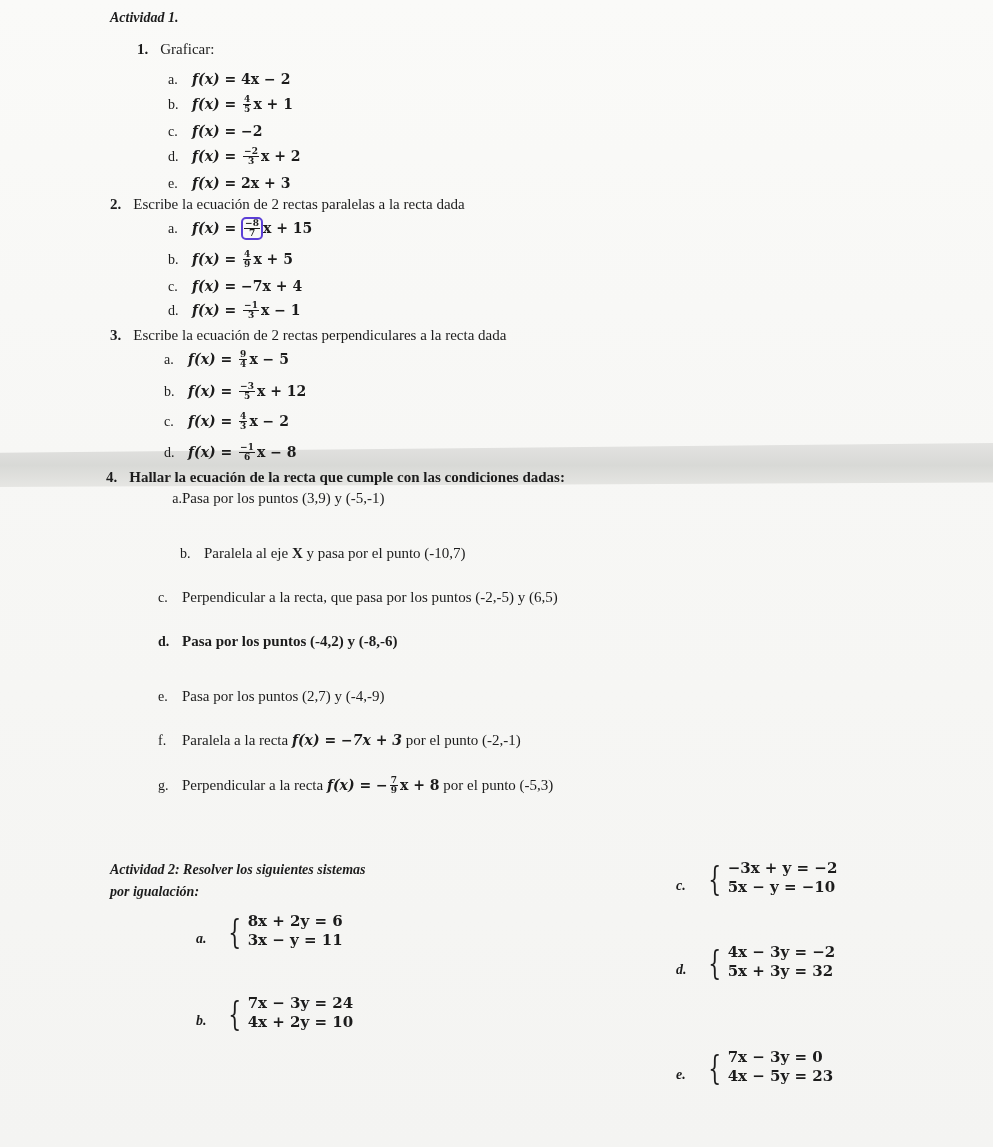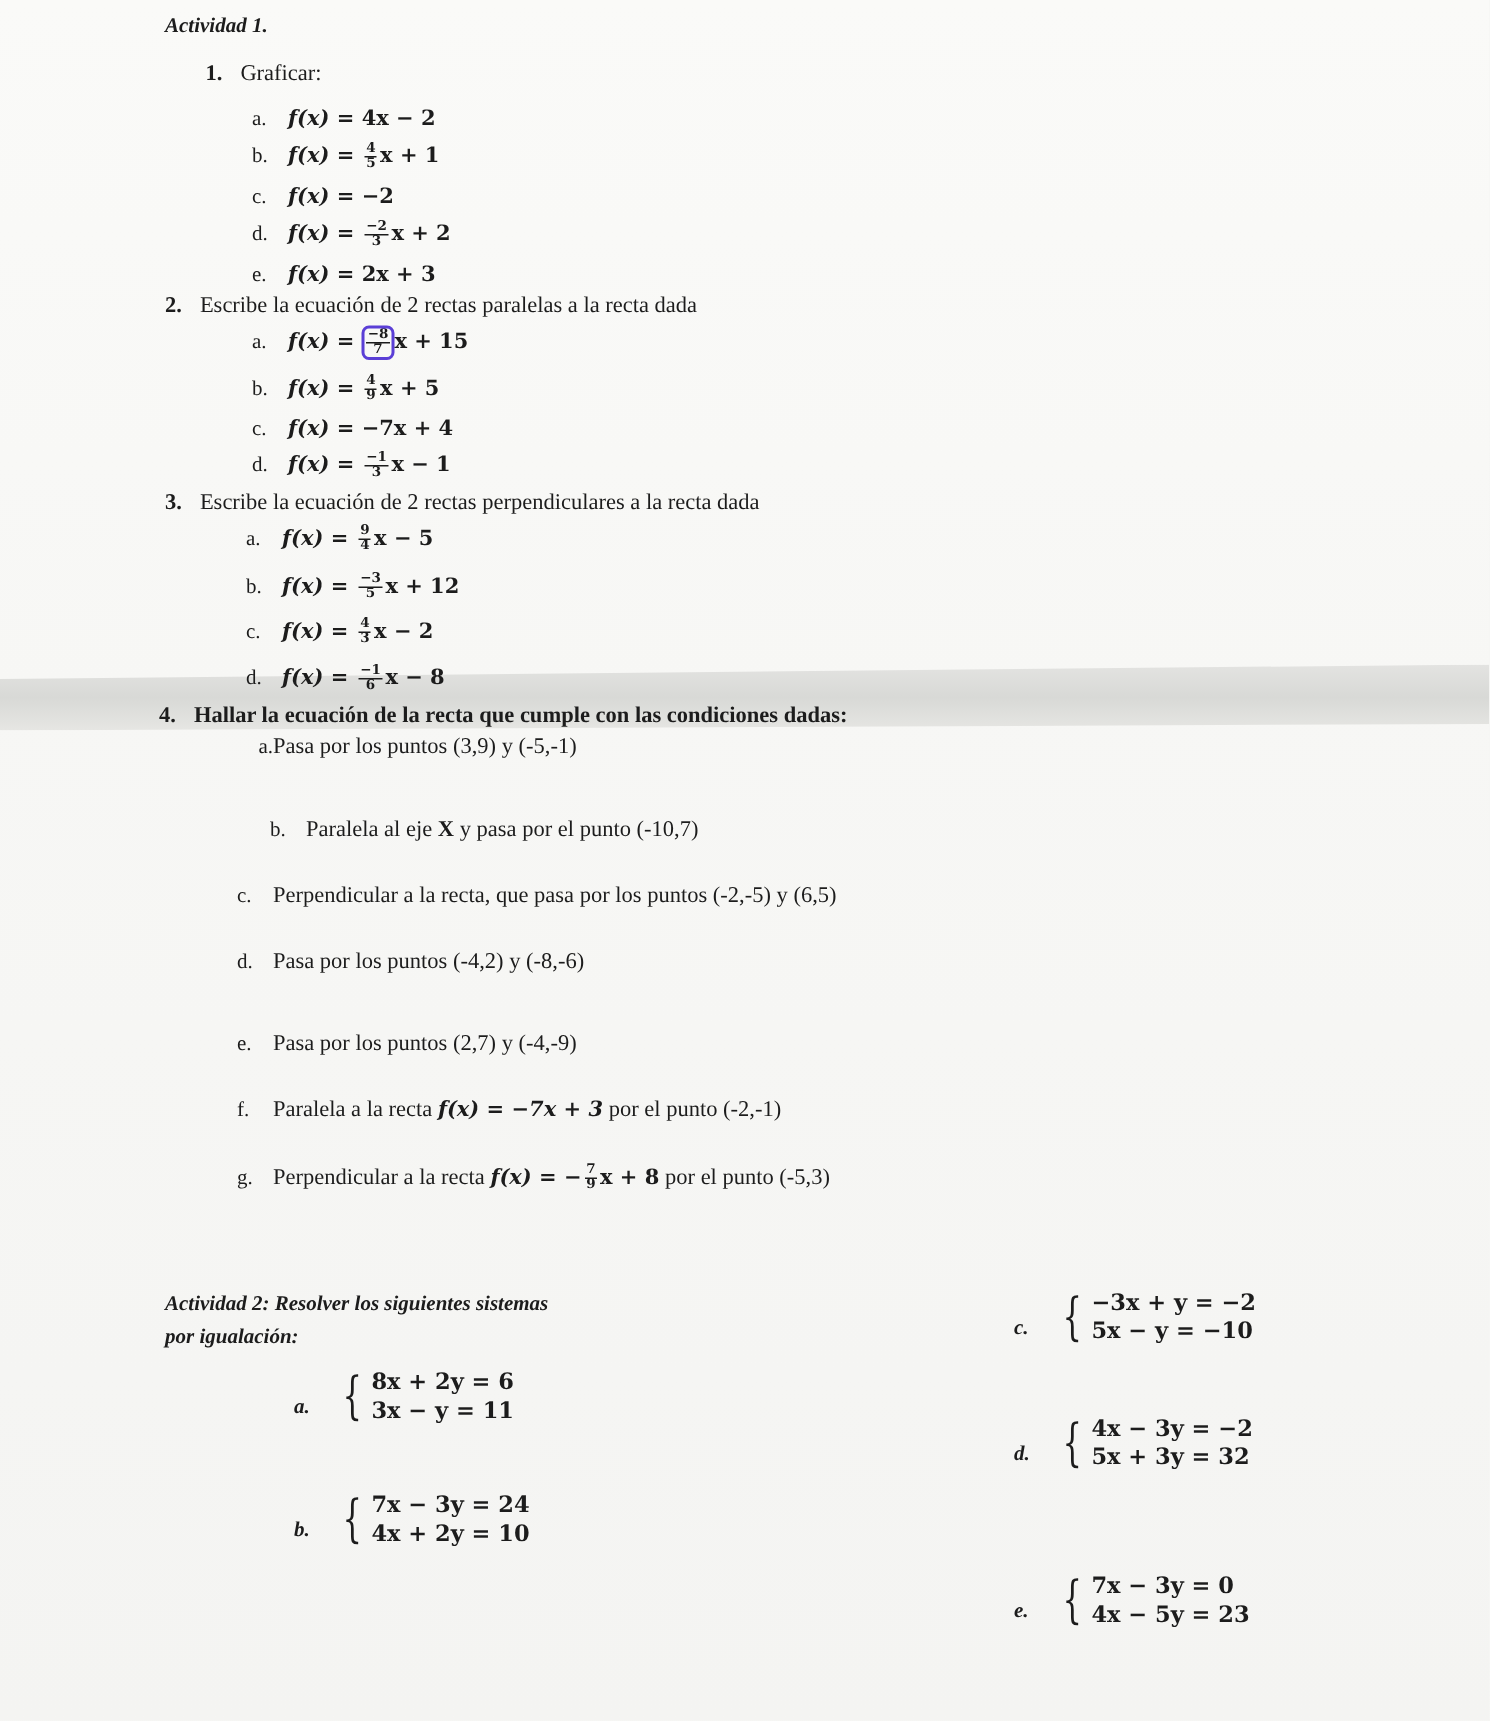--- a/index.html
+++ b/index.html
@@ -89,21 +89,21 @@
         <span class="num">−1</span>
         <span>6</span>
       </span><span>x − 8</span></span></div>
 
 <div class="abs h" style="left:106px;top:469px;font-weight:bold;">
   <b>4.</b><span>Hallar la ecuación de la recta que cumple con las condiciones dadas:</span>
 </div>
 <div class="abs item" style="left:158px;top:490px;text-align:right;"><span class="lbl">a.</span><span>Pasa por los puntos (3,9) y (-5,-1)</span></div>
 <div class="abs item" style="left:160px;top:545px;margin-left:20px;"><span class="lbl">b.</span><span>Paralela al eje </span><b>X</b><span> y pasa por el punto   (-10,7)</span></div>
 <div class="abs item" style="left:158px;top:589px;"><span class="lbl">c.</span><span>Perpendicular a la recta, que pasa por los puntos (-2,-5) y (6,5)</span></div>
-<div class="abs item" style="left:158px;top:633px;"><span class="lbl">d.</span><span>Pasa por los puntos (-4,2) y (-8,-6)</span></div>
+<div class="abs item" style="left:158px;top:633px;font-weight:bold;"><span class="lbl">d.</span><span>Pasa por los puntos (-4,2) y (-8,-6)</span></div>
 <div class="abs item" style="left:158px;top:688px;font-family:Liberation Serif, serif;"><span class="lbl">e.</span><span>Pasa por los puntos (2,7) y (-4,-9)</span></div>
 <div class="abs item" style="left:158px;top:732px;"><span class="lbl">f.</span><span>Paralela a la recta </span><span class="math" style="font-style:italic;">f(x) = −7x + 3</span><span> por el punto (-2,-1)</span></div>
 <div class="abs item" style="left:158px;top:776px;"><span class="lbl">g.</span><span>Perpendicular a la recta </span><span class="math"><i>f(x) = −</i><span class="frac">
         <span class="num">7</span>
         <span>9</span>
       </span><span>x + 8</span></span><span> por el punto (-5,3)</span></div>
 
 <div class="abs title" style="left:110px;top:862px;">Actividad 2: Resolver los siguientes sistemas</div>
 <div class="abs title" style="left:110px;top:884px;text-align:right;">por igualación:</div>
 

